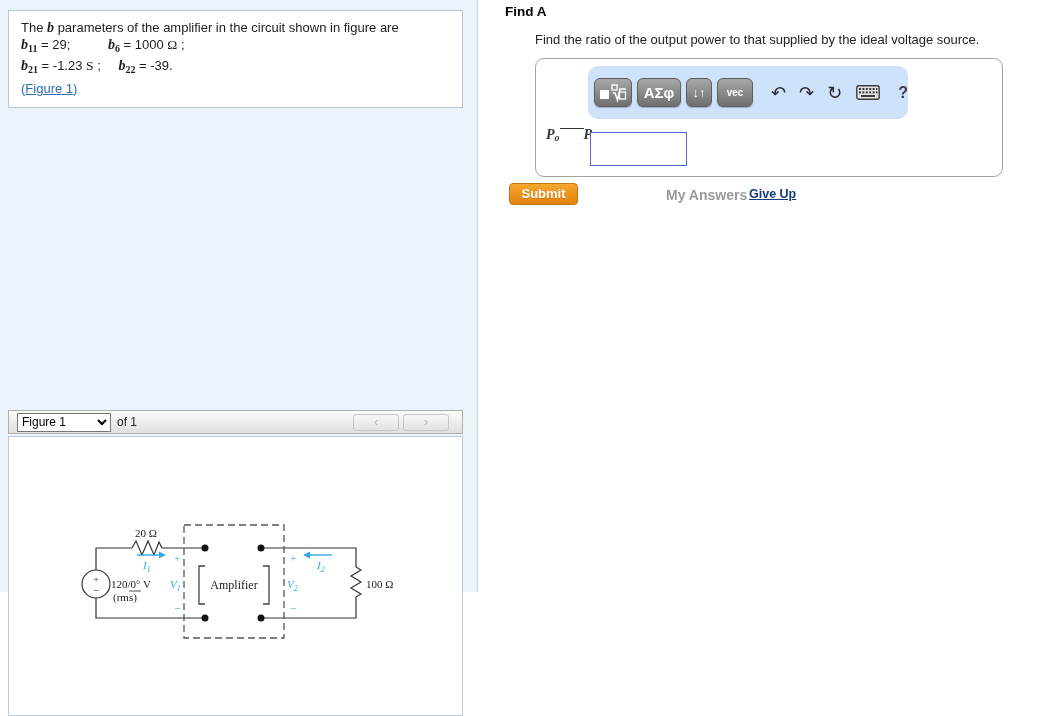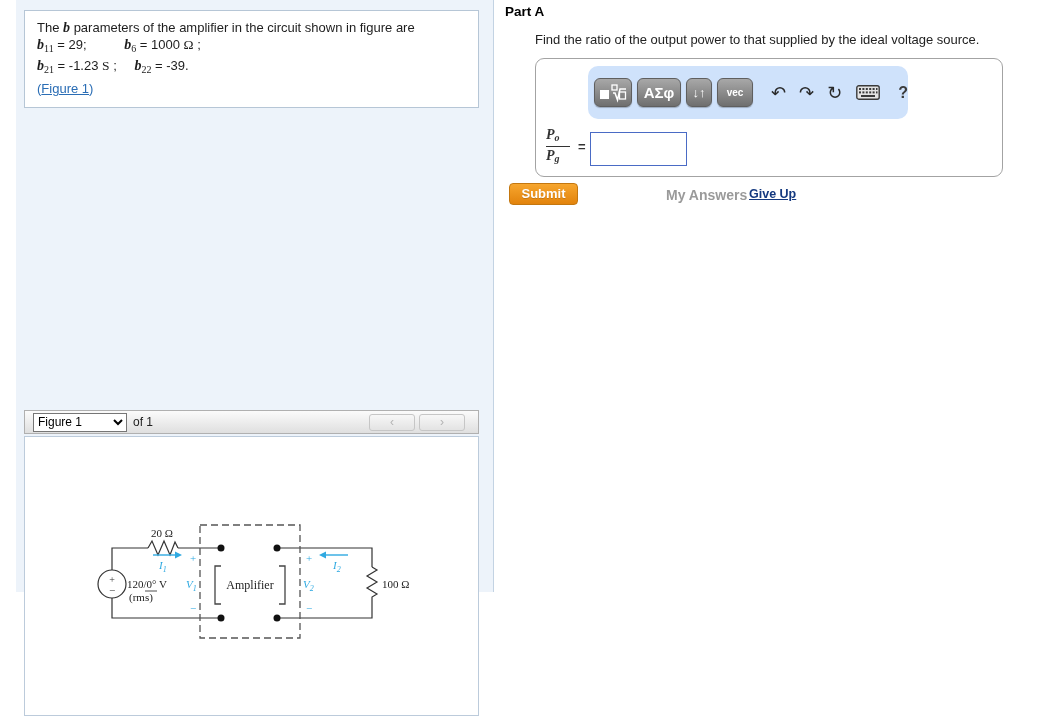--- a/index.html
+++ b/index.html
@@ -1,26 +1,26 @@
 <!DOCTYPE html>
 <html><head>
 <meta charset="utf-8">
 <style>
   * { margin:0; padding:0; box-sizing:border-box; }
   body { font-family:"Liberation Sans", sans-serif; background:#ffffff; }
   #app { position:relative; width:1055px; height:716px; background:#fff; overflow:hidden; }
 
   
   .left-panel { position:absolute; left:0; top:0; width:478px; height:592px;
-    background:#edf3fa; border-right:1px solid #c3d3e3;margin-left:16px; }
+    background:#edf3fa; border-right:1px solid #c3d3e3; }
   .problem-box { position:absolute; left:8px; top:10px; width:455px; height:98px;
     background:#ffffff; border:1px solid #b6c6d6; padding:9px 12px;
     font-size:13px; color:#1d1d1d; line-height:16px; }
   .pvar { font-family:"Liberation Serif", serif; font-style:italic; font-weight:bold; font-size:14px; }
-  .psub { font-family:"Liberation Serif", serif; font-weight:normal; font-style:normal; font-size:10px; vertical-align:-3px; }
+  .psub { font-family:"Liberation Serif", serif; font-weight:bold; font-style:normal; font-size:10px; vertical-align:-3px; }
   .punit { font-family:"Liberation Serif", serif; font-size:13.5px; }
   .param-line { margin-top:1px; }
   .gap1 { margin-left:34px; }
   .gap2 { margin-left:14px; }
   .fig-link-row { margin-top:3px; color:#2a6db5; }
   .fig-link { color:#2a6db5; text-decoration:underline; cursor:pointer; }
 
   
   .figure-bar { position:absolute; left:8px; top:410px; width:455px; height:24px;
     background:linear-gradient(#fbfbfb,#dfdfdf); border:1px solid #b0b0b0;
@@ -46,21 +46,21 @@
     background:linear-gradient(#a8a8a8,#6f6f6f); color:#fff; font-weight:bold;
     display:flex; align-items:center; justify-content:center; cursor:pointer;
     box-shadow:0 1px 1px rgba(0,0,0,.25); font-family:"Liberation Sans", sans-serif; }
   .btn-templates { width:45px; } .btn-greek { width:51px; font-size:15px; }
   .btn-updown { width:31px; font-size:13px; } .btn-vec { width:42px; font-size:10px; }
   .tool-icon { color:#2a2a2a; font-size:18px; line-height:18px; margin-left:13px; cursor:pointer; }
   .kbd-icon { margin-left:14px; cursor:pointer; display:flex; }
   .help-icon { margin-left:18px; font-size:16px; font-weight:bold; color:#3c3c3c; cursor:pointer; }
 
   .frac-row { position:absolute; left:10px; top:68px; display:flex; align-items:center; }
-  .frac { display:flex; flex-direction:column; align-items:flex-start;
+  .frac { display:flex; flex-direction:row; align-items:flex-start;
     font-family:"Liberation Serif", serif; font-style:italic; font-weight:bold;
     font-size:14px; color:#333; line-height:15px; }
   .frac .sub { font-size:10px; vertical-align:-2px; font-style:italic; }
   .frac-bar { width:24px; border-top:1.4px solid #333; margin:1px 0; }
   .eq-sign { margin-left:8px; font-size:13px; color:#333; font-weight:bold; }
   .answer-input { position:absolute; left:54px; top:73px; width:97px; height:34px;
     border:1.5px solid #4a6bc5; background:#fff; font-size:14px; padding:0 6px;
     font-family:"Liberation Sans", sans-serif; }
 
   .submit-btn { position:absolute; left:509px; top:183px; width:69px; height:22px;
@@ -151,21 +151,21 @@
         <line x1="301" y1="118" x2="323" y2="118" stroke="#2fa9e1" stroke-width="1.4"></line>
         <polygon points="294,118 301,114.5 301,121.5" fill="#2fa9e1"></polygon>
         <text x="308" y="132" font-size="11" font-style="italic" fill="#2fa9e1"><tspan>I</tspan><tspan font-size="8" dy="3">2</tspan></text>
 
         <polyline points="347,130 352,133 342,139 352,145 342,151 352,157 347,160 347,164" fill="none" stroke="#333" stroke-width="1.2"></polyline>
         <text x="357" y="151" font-size="11" fill="#222">100 Ω</text>
       </svg>
     </div>
   </div>
 
-  <div class="part-title">Part A</div>
+  <div class="part-title">Find A</div>
   <div class="question">Find the ratio of the output power to that supplied by the ideal voltage source.</div>
 
   <div class="answer-box">
     <div class="eq-toolbar">
       <div class="eq-btn btn-templates">
         <svg width="28" height="20" viewBox="0 0 28 20">
           <rect x="1" y="7" width="9" height="9" fill="#fff"></rect>
           <rect x="13" y="2" width="5" height="5" fill="none" stroke="#fff" stroke-width="1.3"></rect>
           <path d="M14,10 L16,10 L18.5,17 L21,6 L27,6" fill="none" stroke="#fff" stroke-width="1.5"></path>
           <rect x="20.5" y="9" width="6" height="7" fill="none" stroke="#fff" stroke-width="1.3"></rect>

